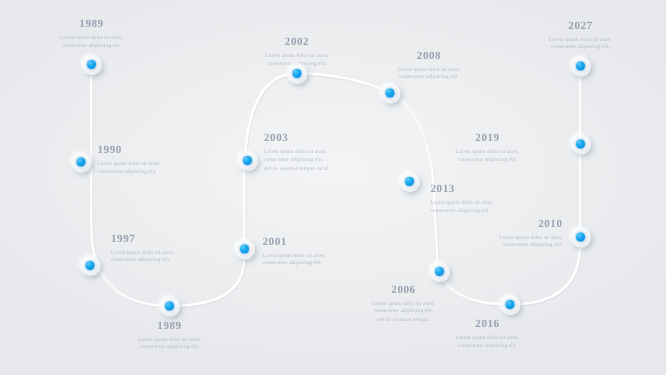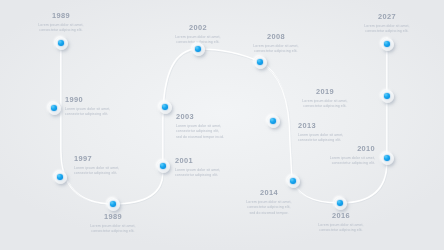--- a/index.html
+++ b/index.html
@@ -48,20 +48,21 @@
   .node .core {
     width: 5.6px;
     height: 5.6px;
     border-radius: 50%;
     background: radial-gradient(circle at 32% 28%, #5ecdfa 0%, #17a6ef 42%, #0b87d8 100%);
     box-shadow: 0 0 1.6px rgba(10,130,210,0.75);
   }
   .item {
     position: absolute;
     z-index: 5;
+    font-family: Liberation Serif, serif;
   }
   .item .year {
     font-size: 7.4px;
     font-weight: bold;
     letter-spacing: 0.35px;
     color: #9aa3b2;
     line-height: 1;
     margin: 0 0 3.4px 0;
     white-space: nowrap;
   }
@@ -166,41 +167,41 @@
         <div class="desc">Lorem ipsum dolor sit amet,<br>consectetur adipiscing elit.</div>
       </div>
       <div class="item al-center" style="left: 63px; top: 213px; width: 100px;">
         <div class="year">1989</div>
         <div class="desc">Lorem ipsum dolor sit amet,<br>consectetur adipiscing elit.</div>
       </div>
       <div class="item al-left" style="left: 175px; top: 157px; width: 100px;">
         <div class="year">2001</div>
         <div class="desc">Lorem ipsum dolor sit amet,<br>consectetur adipiscing elit.</div>
       </div>
-      <div class="item al-left" style="left: 176px; top: 113px; width: 100px;">
+      <div class="item al-left" style="left: 176px; top: 88px; width: 100px;">
         <div class="year">2003</div>
         <div class="desc">Lorem ipsum dolor sit amet,<br>consectetur adipiscing elit,<br>sed do eiusmod tempor incid.</div>
       </div>
       <div class="item al-center" style="left: 148px; top: 24px; width: 100px;">
         <div class="year">2002</div>
         <div class="desc">Lorem ipsum dolor sit amet,<br>consectetur adipiscing elit.</div>
       </div>
-      <div class="item al-center" style="left: 226px; top: 33px; width: 100px; text-align: center;">
+      <div class="item al-center" style="left: 236px; top: 33px; width: 100px; text-align: center;">
         <div class="year">2008</div>
         <div class="desc">Lorem ipsum dolor sit amet,<br>consectetur adipiscing elit.</div>
       </div>
-      <div class="item al-left" style="left: 298px; top: 122px; width: 100px;">
+      <div class="item al-left" style="left: 287px; top: 122px; width: 100px;">
         <div class="year">2013</div>
         <div class="desc">Lorem ipsum dolor sit amet,<br>consectetur adipiscing elit.</div>
       </div>
       <div class="item al-center" style="left: 219px; top: 189px; width: 100px;">
-        <div class="year">2014</div>
+        <div class="year">2006</div>
         <div class="desc">Lorem ipsum dolor sit amet,<br>consectetur adipiscing elit,<br>sed do eiusmod tempor.</div>
       </div>
-      <div class="item al-center" style="left: 291px; top: 212px; width: 100px;">
+      <div class="item al-center" style="left: 275px; top: 212px; width: 100px;">
         <div class="year">2016</div>
         <div class="desc">Lorem ipsum dolor sit amet,<br>consectetur adipiscing elit.</div>
       </div>
       <div class="item al-right" style="left: 275px; top: 145px; width: 100px;">
         <div class="year">2010</div>
         <div class="desc">Lorem ipsum dolor sit amet,<br>consectetur adipiscing elit.</div>
       </div>
       <div class="item al-right" style="left: 275px; top: 88px; width: 100px; text-align: center;">
         <div class="year">2019</div>
         <div class="desc">Lorem ipsum dolor sit amet,<br>consectetur adipiscing elit.</div>

